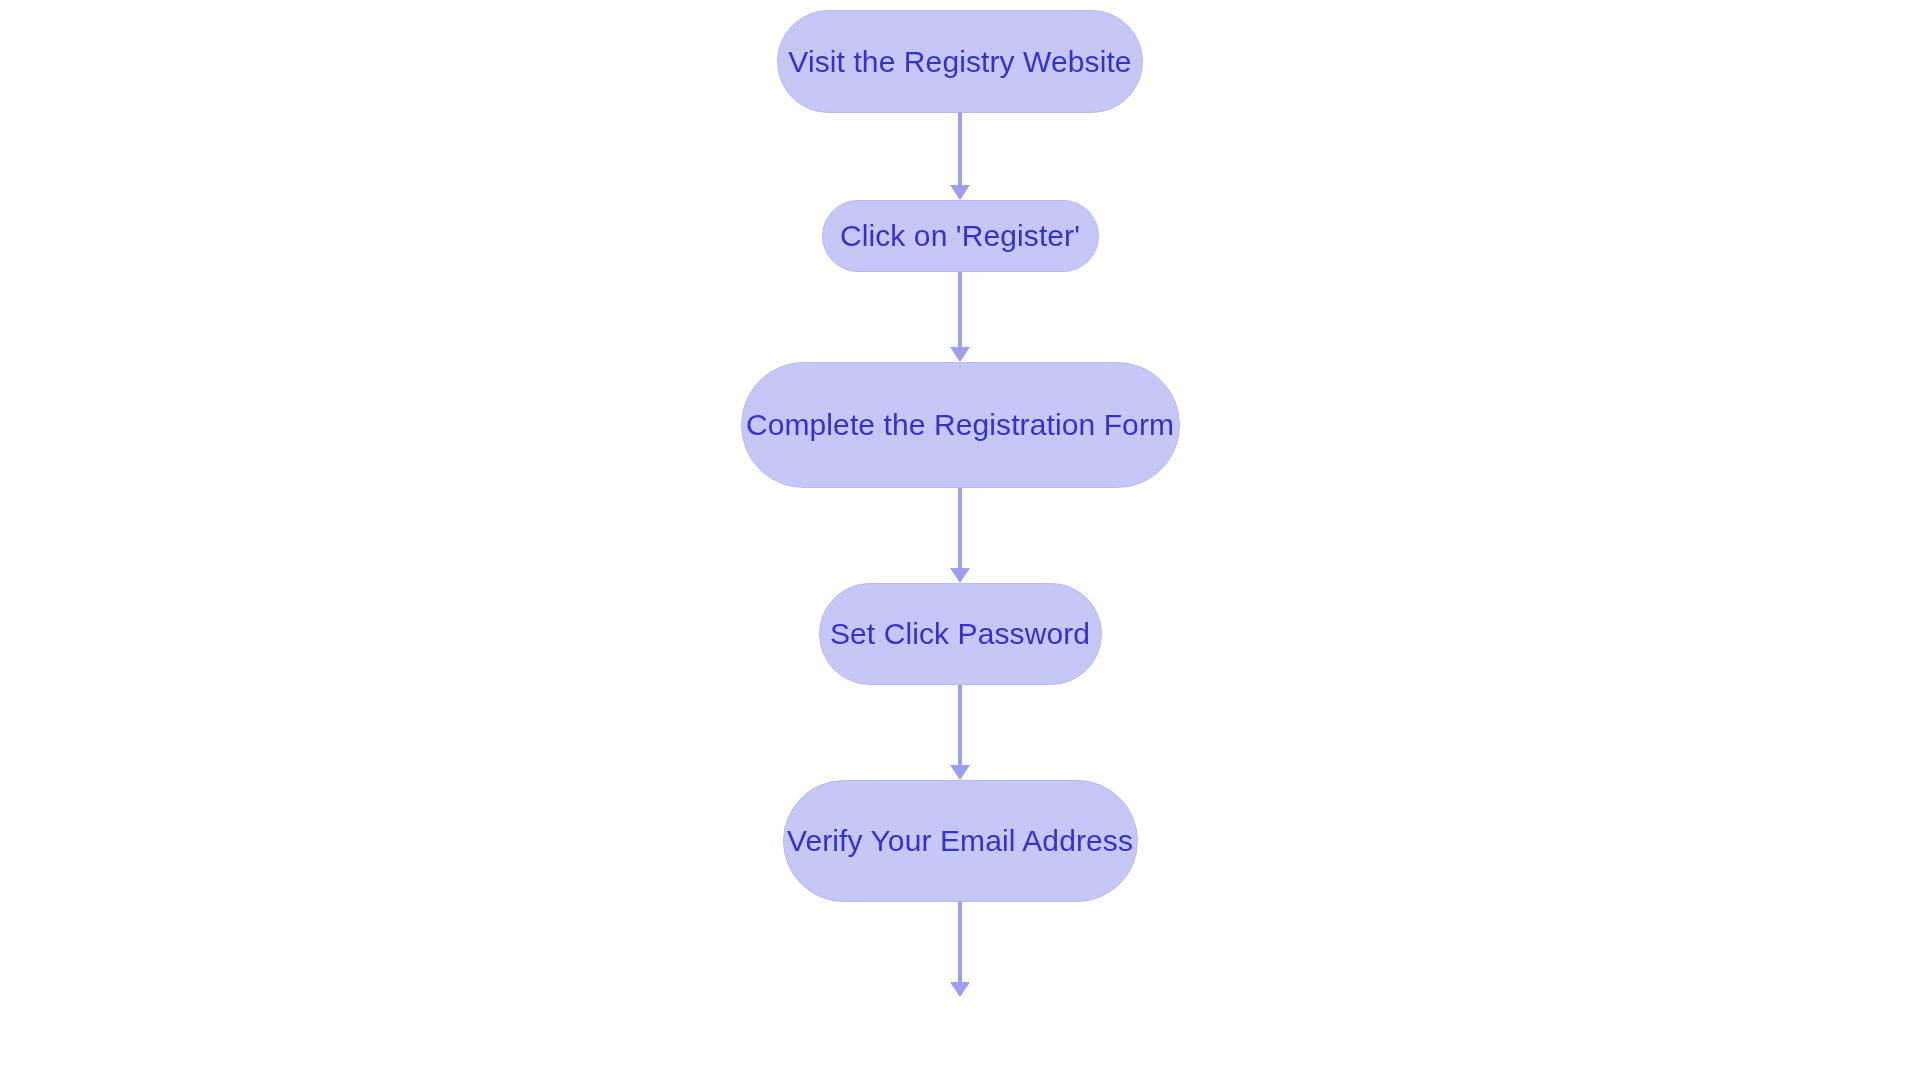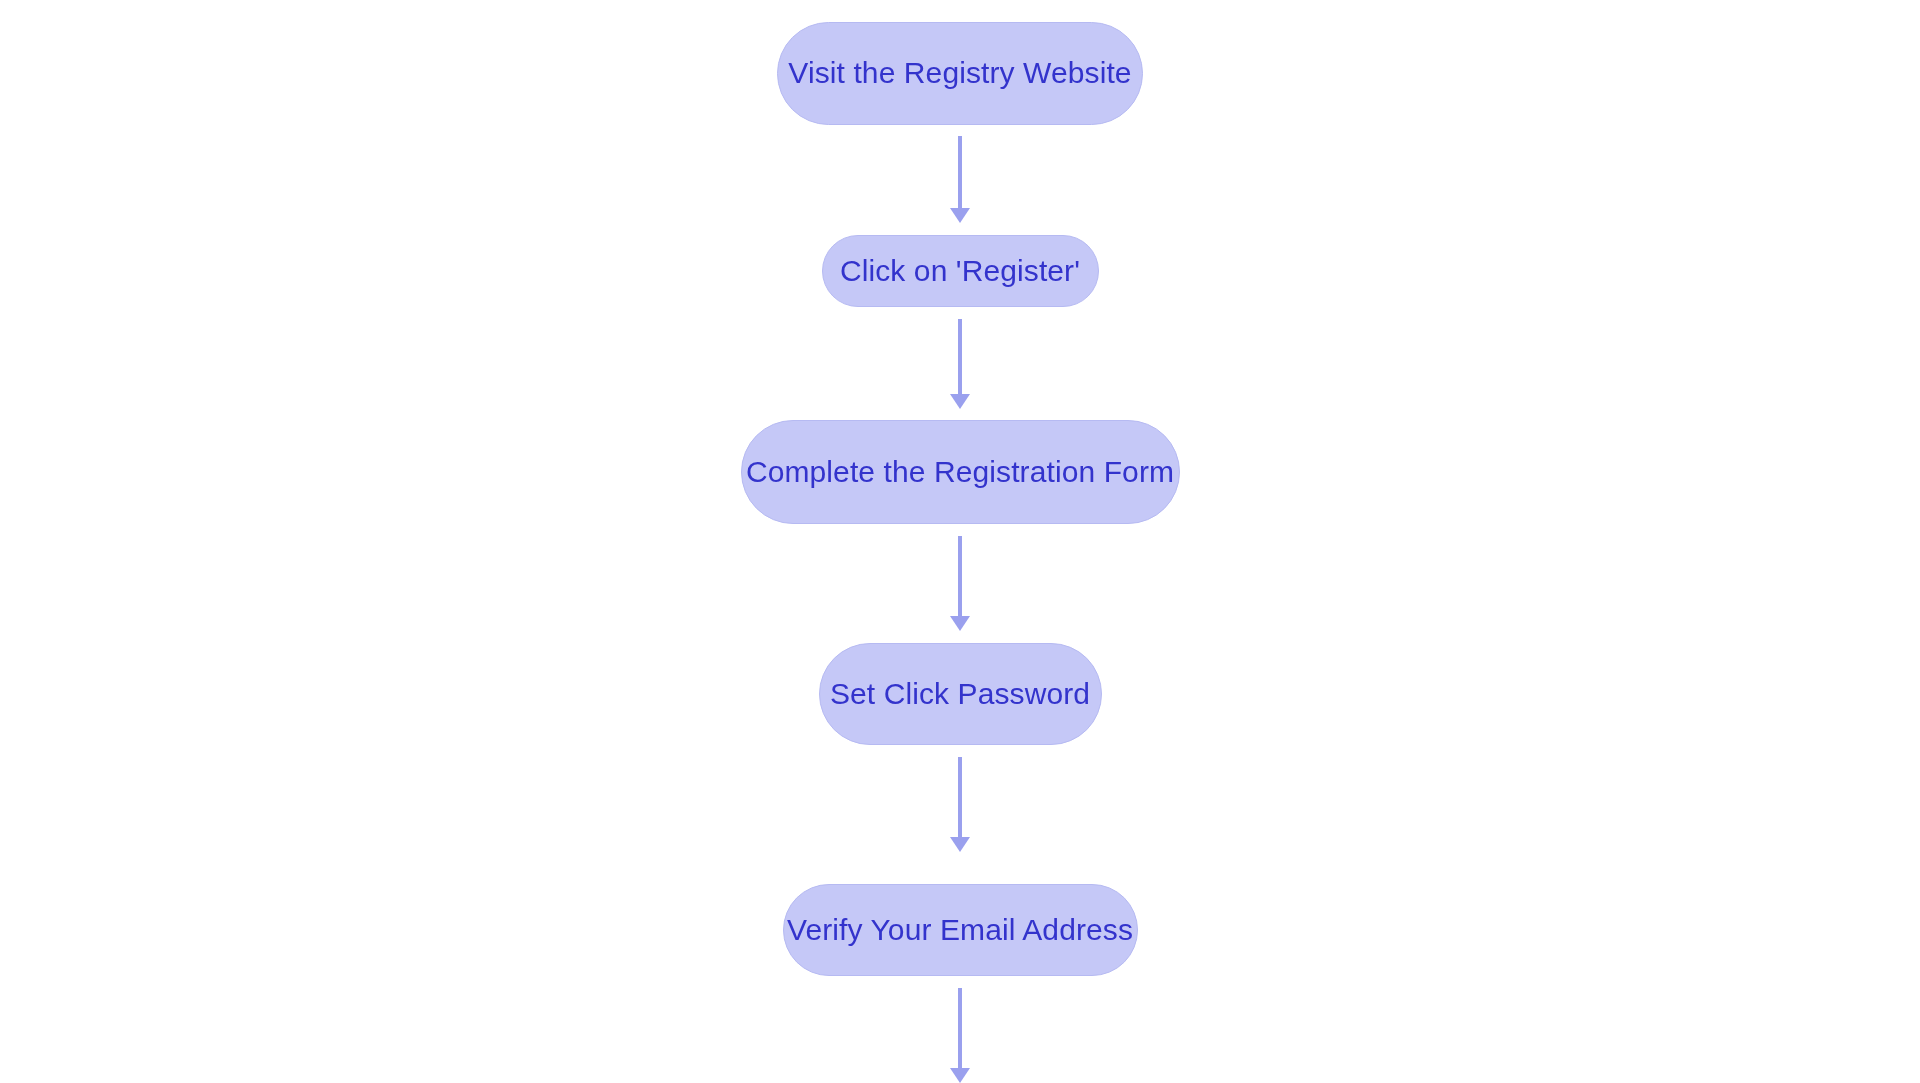--- a/index.html
+++ b/index.html
@@ -24,21 +24,21 @@
 
   .flow-column {
     position: absolute;
     left: 0;
     top: 0;
     width: 1920px;
     height: 1083px;
     display: flex;
     flex-direction: column;
     align-items: center;
-    justify-content: space-between;
+    justify-content: flex-start;
   }
 
   
   .node {
     box-sizing: border-box;
     display: flex;
     align-items: center;
     justify-content: center;
     background: #c5c8f7;
     border: 1.5px solid #b6baf2;
@@ -53,23 +53,23 @@
   }
 
   .node-label {
     color: #3333cc;
     padding: 0 2px;
   }
 
   
   .node-1 { width: 366px; height: 103px; }
   .node-2 { width: 277px; height: 72px; }
-  .node-3 { width: 439px; height: 104px; }
+  .node-3 { width: 439px; height: 126px; }
   .node-4 { width: 283px; height: 102px; }
-  .node-5 { width: 355px; height: 92px; margin-top: 21px; }
+  .node-5 { width: 355px; height: 122px; }
   .node-6 { width: 140px; height: 102px; }
 
   
   .connector {
     position: relative;
     width: 20px;
     display: flex;
     flex-direction: column;
     align-items: center;
     justify-content: flex-start;

